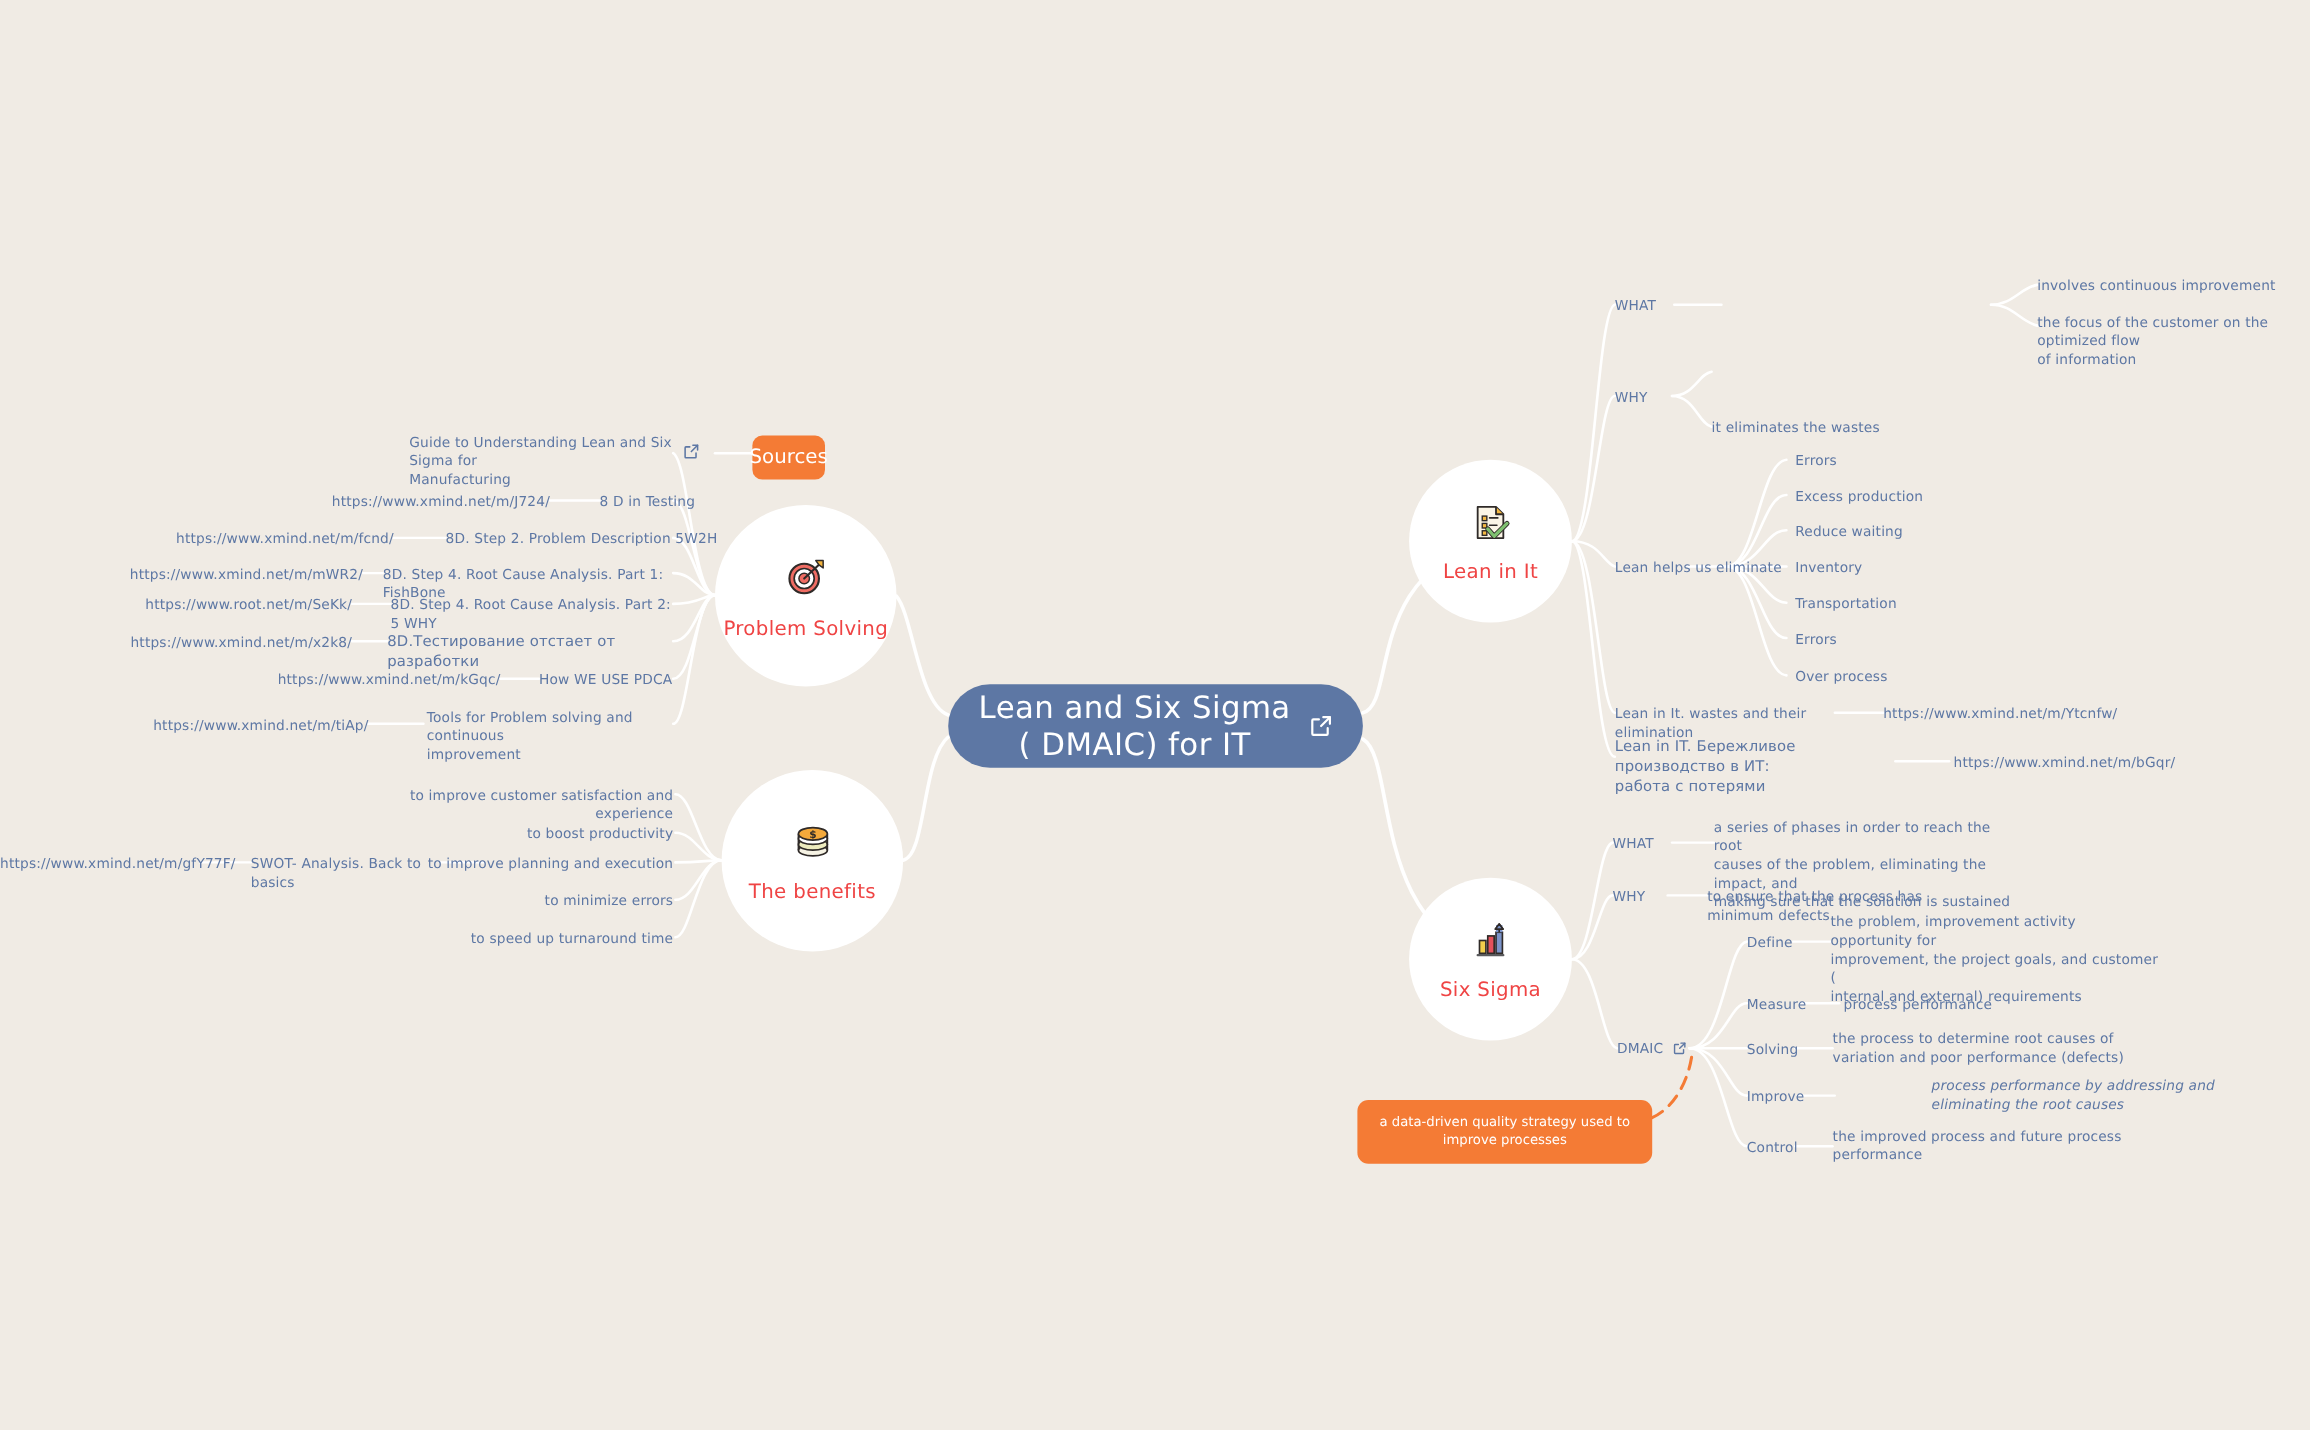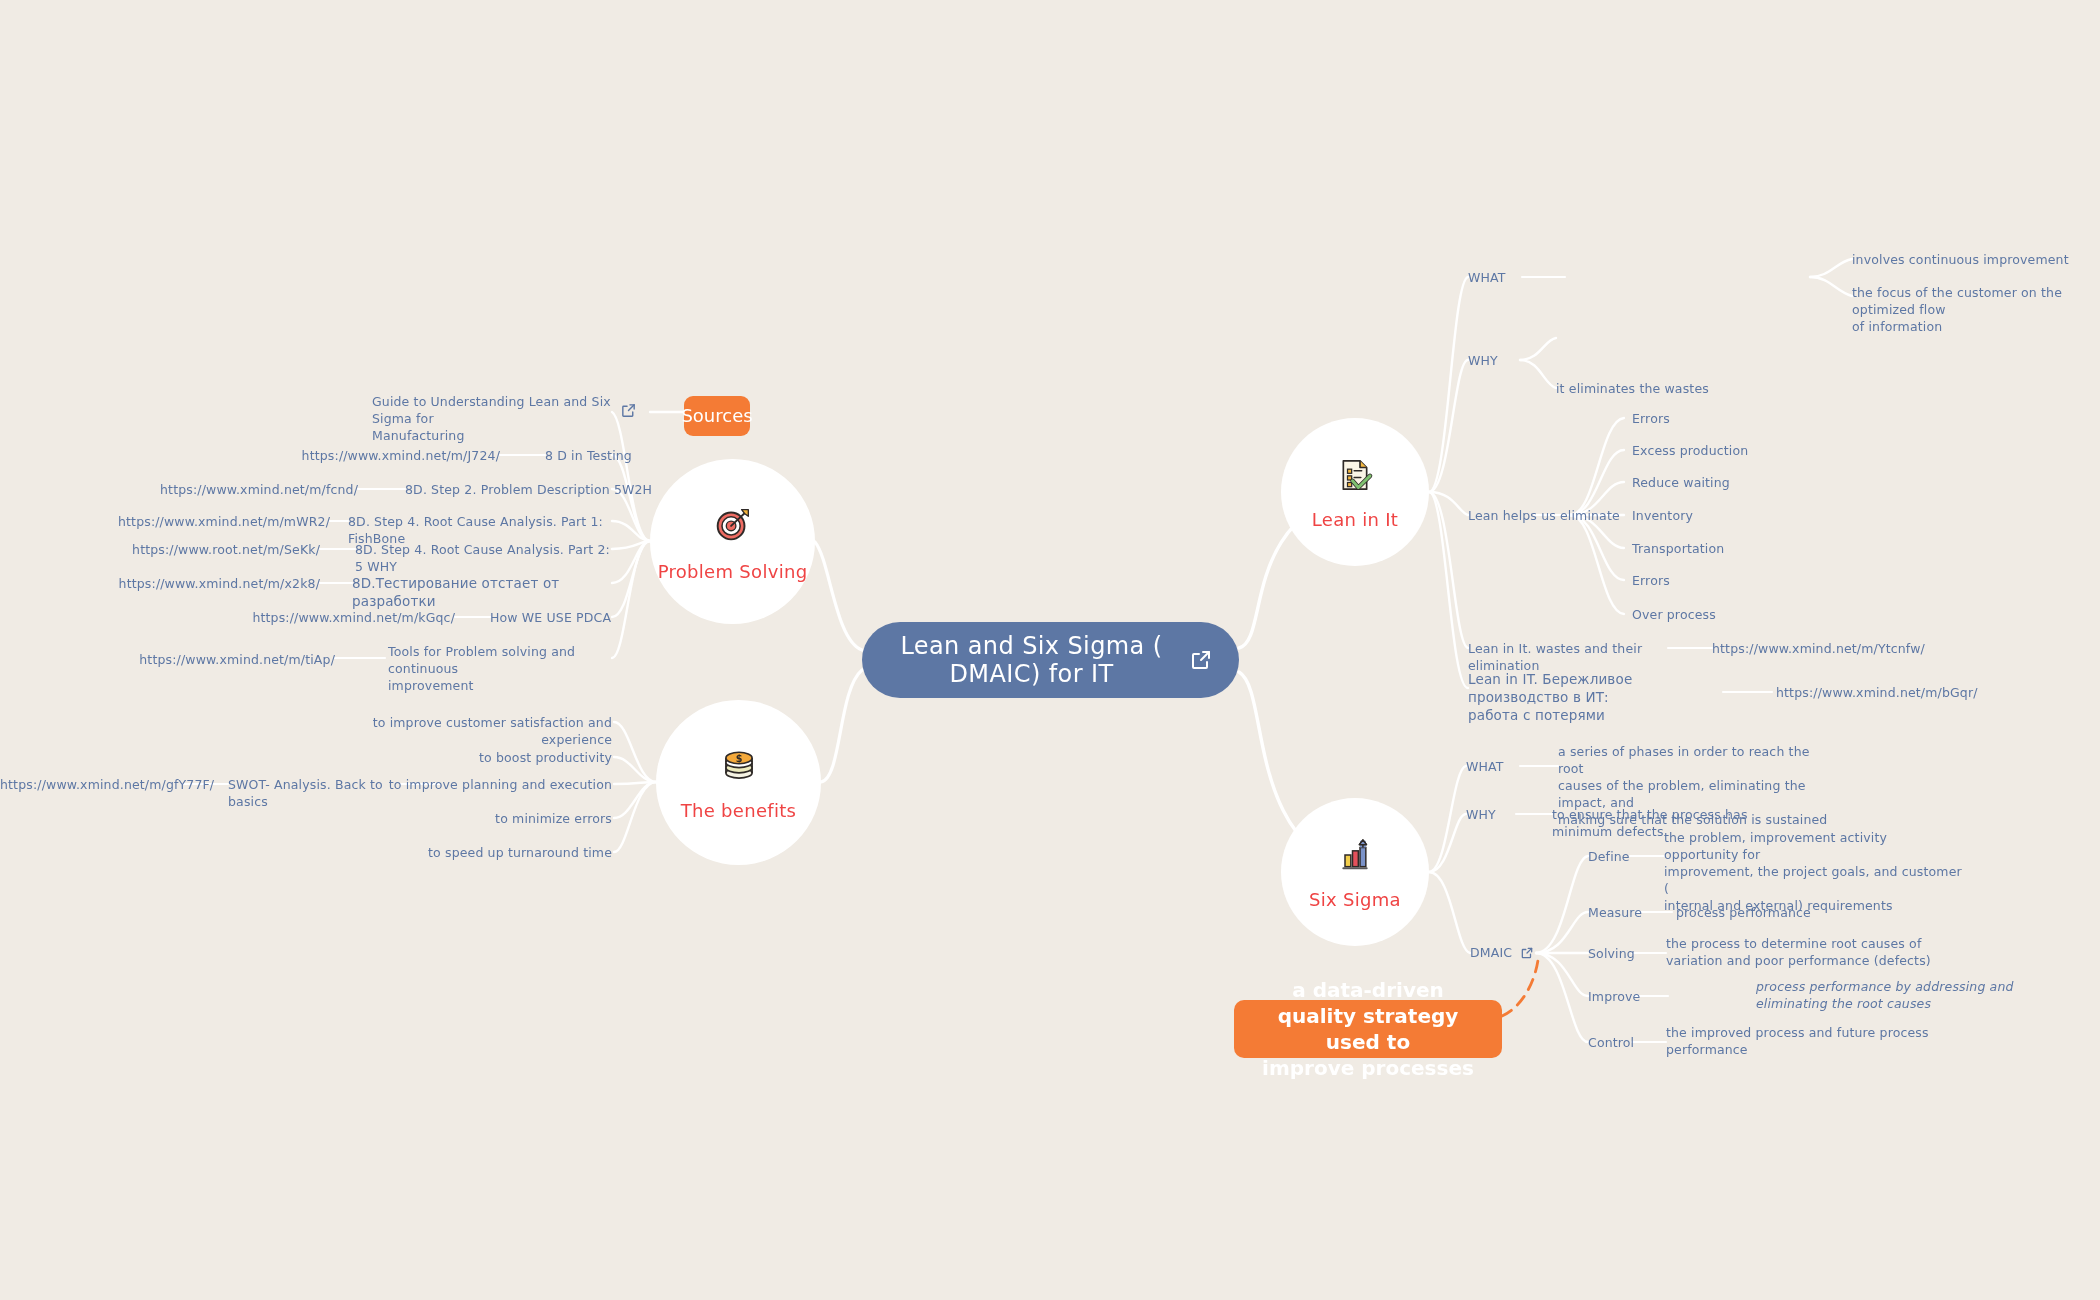--- a/index.html
+++ b/index.html
@@ -26,21 +26,21 @@
     left: 862px; top: 622px;
     width: 377px; height: 76px;
     background: #5D77A4;
     border-radius: 38px;
     display: flex; align-items: center; justify-content: center;
     gap: 14px;
     padding: 0 26px;
   }
   .root-label {
     color: #FFFFFF;
-    font-size: 24px;
+    font-size: 28px;
     line-height: 1.18;
     text-align: center;
     letter-spacing: .4px;
   }
   .root .ext { flex: 0 0 auto; }
 
   
   .circle {
     border-radius: 50%;
     background: #FFFFFF;
@@ -66,21 +66,21 @@
     color: #FFFFFF;
     display: flex; align-items: center; justify-content: center;
     text-align: center;
     padding: 9px 16px;
     font-size: 17px;
     line-height: 1.3;
   }
   .b-sources { left: 684px; top: 396px; width: 66px; height: 40px; font-size: 18px; }
   .b-callout {
     left: 1234px; top: 1000px; width: 268px; height: 58px;
-    border-radius: 10px; font-size: 20px; font-weight: bold;
+    border-radius: 10px; font-size: 12px;
   }
 
   
   .leaf {
     color: #5D77A4;
     font-size: 12.5px;
     line-height: 1.35;
     letter-spacing: .15px;
     white-space: pre-line;
   }

